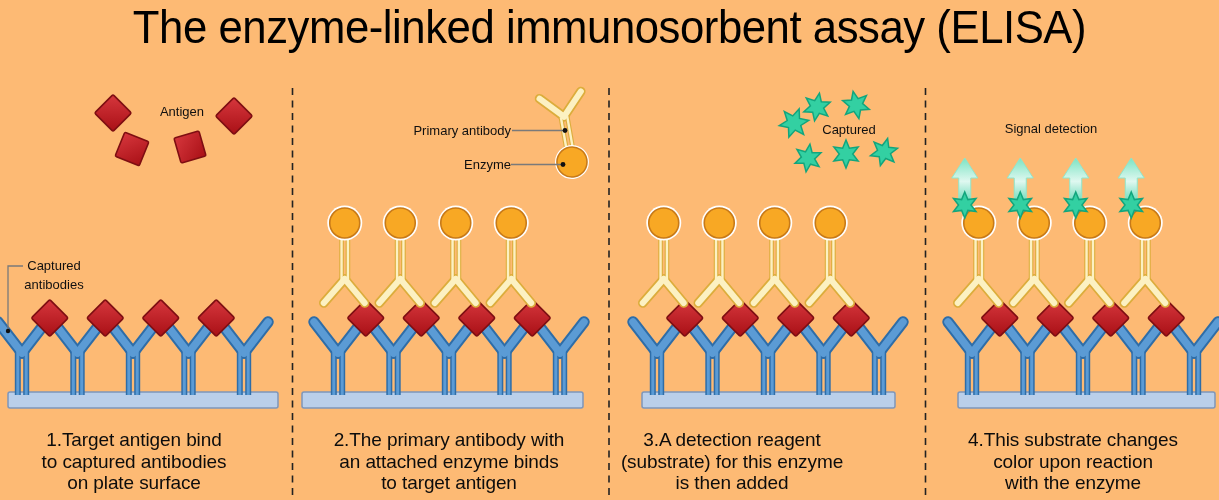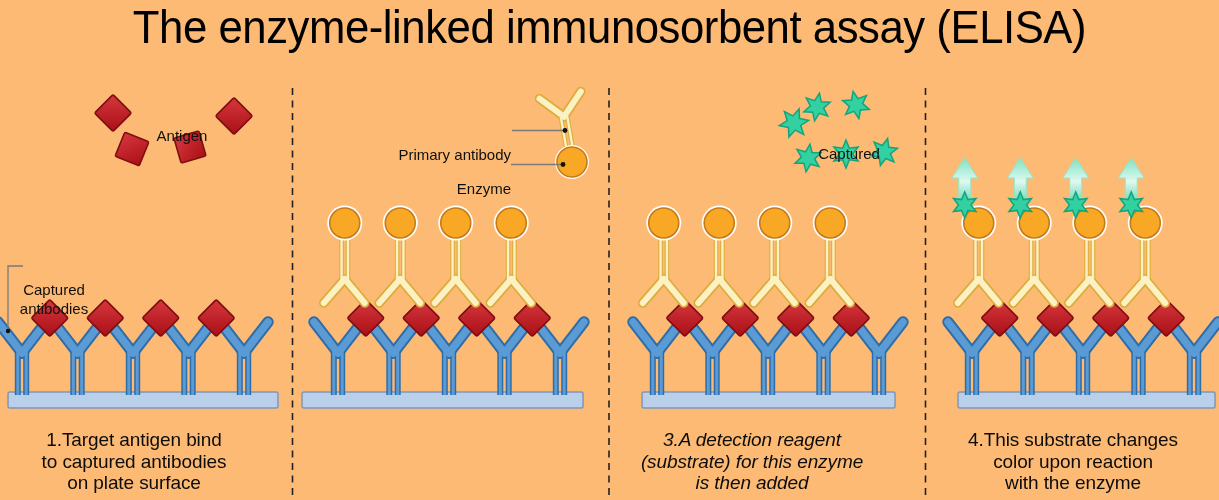--- a/index.html
+++ b/index.html
@@ -7,23 +7,22 @@
     position:relative;width:1219px;height:500px;background:#fdba74;
     font-family:"Liberation Sans",sans-serif;overflow:hidden;
   }
   .title{
     position:absolute;top:0;left:0;width:100%;text-align:center;
     font-size:47px;line-height:53px;font-weight:400;color:#000;
     letter-spacing:-0.5px;transform:scaleX(0.93);white-space:nowrap;
   }
   svg.diagram{position:absolute;left:0;top:0;width:1219px;height:500px;}
   .lbl{
-    position:absolute;color:#101010;font-size:15px;line-height:18.5px;
+    position:absolute;color:#101010;font-size:13px;line-height:18.5px;
     white-space:pre-line;
-    margin-top:24px;
   }
   .lbl.center{text-align:center;}
   .lbl.right{text-align:right;}
   .cap{
     position:absolute;top:429px;width:300px;color:#0c0c0c;font-size:19px;
     line-height:21.5px;text-align:center;white-space:pre-line;letter-spacing:-0.1px;
   }
 </style>
 </head>
 <body>
@@ -465,23 +464,27 @@
 
   <div class="lbl center" style="left:122px;top:103px;width:120px;">Antigen</div>
   <div class="lbl center" style="left:-16px;top:257px;width:140px;">Captured
 antibodies</div>
 
   <div class="lbl right" style="left:350px;top:122px;width:161px;">Primary antibody</div>
   <div class="lbl right" style="left:350px;top:156px;width:161px;">Enzyme</div>
 
   <div class="lbl center" style="left:789px;top:121px;width:120px;">Captured</div>
 
+  <div class="lbl center" style="left:971px;top:120px;width:160px;">Signal detection</div>
 
   <div class="cap" style="left:-16px;">1.Target antigen bind
 to captured antibodies
 on plate surface</div>
-  <div class="cap" style="left:602px;font-style:italic;">3.A detection reagent
+  <div class="cap" style="left:299px;">2.The primary antibody with
+an attached enzyme binds
+to target antigen</div>
+  <div class="cap" style="left:582px;">3.A detection reagent
 (substrate) for this enzyme
 is then added</div>
   <div class="cap" style="left:923px;">4.This substrate changes
 color upon reaction
 with the enzyme</div>
 </div>
 
 </body></html>

